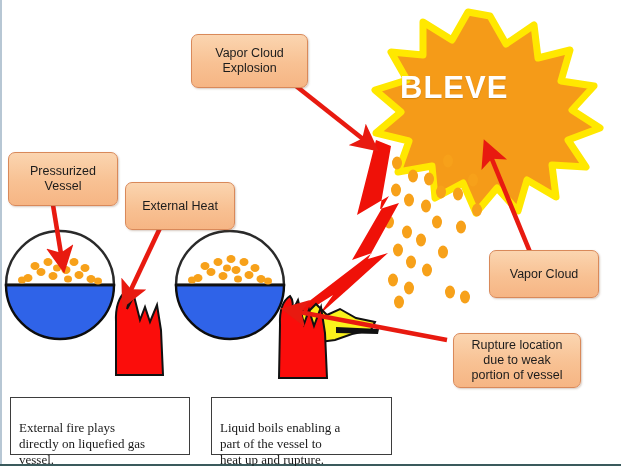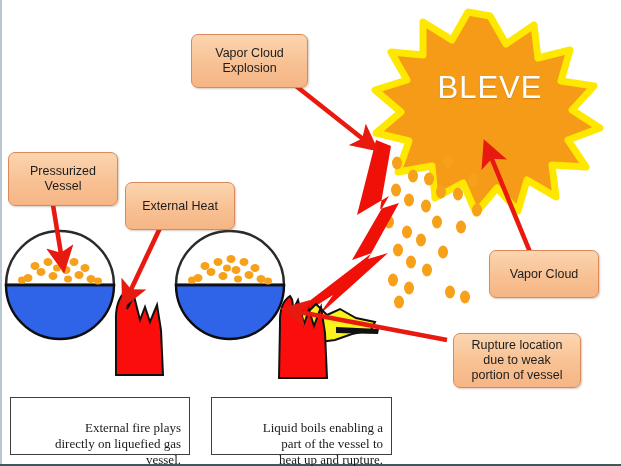--- a/index.html
+++ b/index.html
@@ -52,42 +52,41 @@
   
   .note {
     position: absolute;
     box-sizing: border-box;
     background: #ffffff;
     border: 1px solid #3d3d3d;
     color: #1a1a1a;
     font-family: "Liberation Serif", serif;
     font-size: 13px;
     line-height: 16px;
-    text-align: right;
+    text-align: left;
     padding: 6px 8px;
     white-space: pre-line;
   }
 
   
   .art {
     position: absolute;
     left: 0; top: 0;
     width: 621px;
     height: 466px;
     pointer-events: none;
   }
   .bleve-text {
     position: absolute;
     left: 400px;
     top: 70px;
     width: 180px;
-    text-align: center;
     font-family: "Liberation Sans", sans-serif;
     font-size: 31px;
-    font-weight: 400;
+    font-weight: 700;
     color: #ffffff;
     letter-spacing: 1px;
     text-shadow: 0 1px 1px rgba(180,110,0,.55);
   }
 </style>
 </head>
 <body>
 
 <div id="canvas">
 

